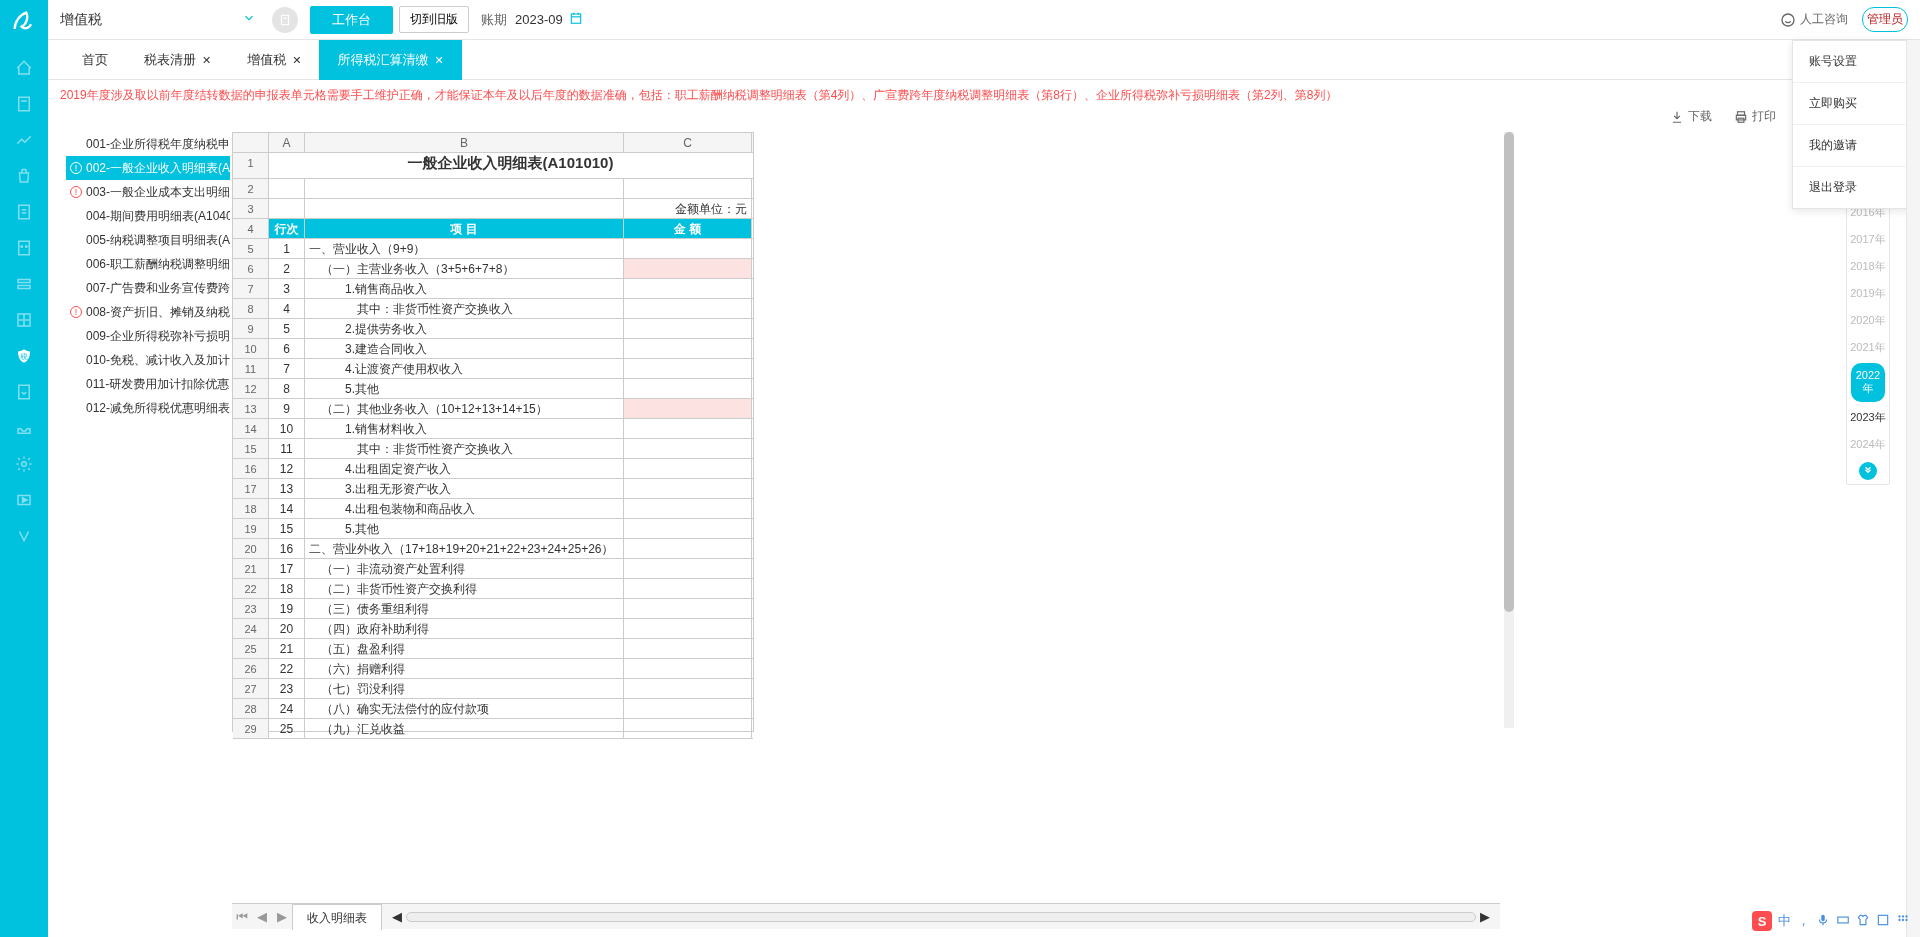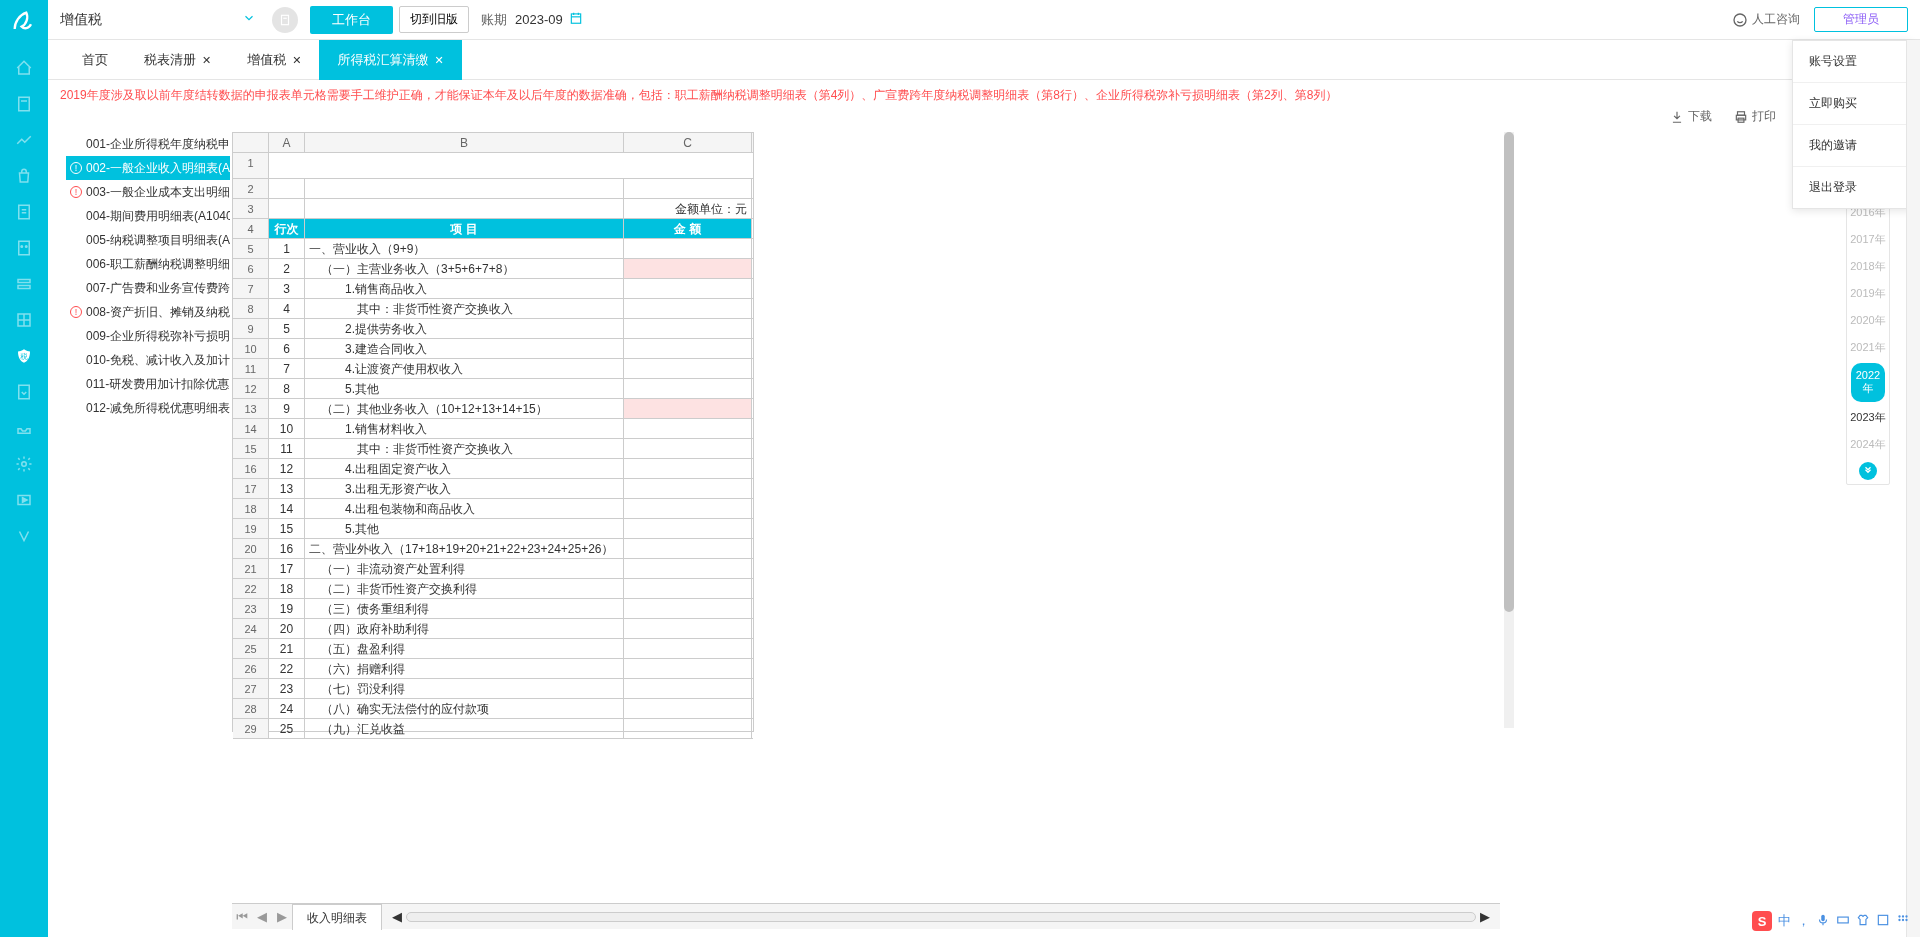--- a/index.html
+++ b/index.html
@@ -15,21 +15,21 @@
 .header .chev { color:#00c1de; margin-right:16px; }
 .header .doc-ic { width:26px; height:26px; border-radius:50%; background:#e4e4e4; display:flex; align-items:center; justify-content:center; margin-right:12px; color:#fff; }
 .header .btn-primary { background:#00c1de; color:#fff; padding:5px 22px; border:none; border-radius:2px; font-size:13px; margin-right:6px; cursor:pointer; }
 .header .btn-outline { background:#fff; border:1px solid #ccc; padding:4px 10px; font-size:12px; border-radius:2px; margin-right:12px; cursor:pointer; }
 .header .period-lbl { color:#666; margin-right:8px; }
 .header .period-val { color:#333; margin-right:6px; }
 .header .cal-ic { color:#00c1de; }
 .header .spacer { flex:1; }
 .header .consult { display:flex; align-items:center; color:#666; margin-right:14px; cursor:pointer; font-size:12px; }
 .header .consult svg { width:16px; height:16px; margin-right:4px; }
-.header .admin-btn { border:1px solid #00c1de; color:#8b5cf6; padding:3px 28px; font-size:12px; border-radius:2px; cursor:pointer; }
+.header .admin-btn { border:1px solid #00c1de; color:#b91c1c; padding:3px 4px; font-size:12px; border-radius:12px; cursor:pointer; }
 .tabs { position:absolute; left:48px; top:40px; right:0; height:40px; background:#fff; border-bottom:1px solid #e5e5e5; display:flex; align-items:flex-start; padding:0 16px; }
 .tab { padding:0 18px; height:40px; display:flex; align-items:center; font-size:13px; color:#333; cursor:pointer; position:relative; }
 .tab.active { background:#00c1de; color:#fff; }
 .tab .close { margin-left:6px; font-size:11px; }
 .notice-bar { position:absolute; left:60px; top:86px; right:472px; }
 .notice-bar .txt { color:#ff4d4f; font-size:12px; line-height:1.6; }
 .actions { position:absolute; right:80px; top:108px; display:flex; align-items:center; gap:22px; }
 .actions .act { display:flex; align-items:center; color:#666; font-size:12px; cursor:pointer; }
 .actions .act svg { width:14px; height:14px; margin-right:4px; }
 .form-list { position:absolute; left:66px; top:132px; width:164px; }
@@ -280,20 +280,21 @@
 
 <div class="grid" id="grid">
     <div class="colhdr">
       <div class="corner"></div>
       <div class="col" style="width:36px">A</div>
       <div class="col" style="width:319px">B</div>
       <div class="col" style="width:128px">C</div>
     </div>
     <div class="row title-row" style="height:26px">
       <div class="rownum">1</div>
+      <div class="cell" style="width:483px;border-right:none">一般企业收入明细表(A101010)</div>
     </div>
     <div class="row">
       <div class="rownum">2</div>
       <div class="cell" style="width:36px"></div>
       <div class="cell" style="width:319px"></div>
       <div class="cell" style="width:128px"></div>
     </div>
     <div class="row">
       <div class="rownum">3</div>
       <div class="cell" style="width:36px"></div>

